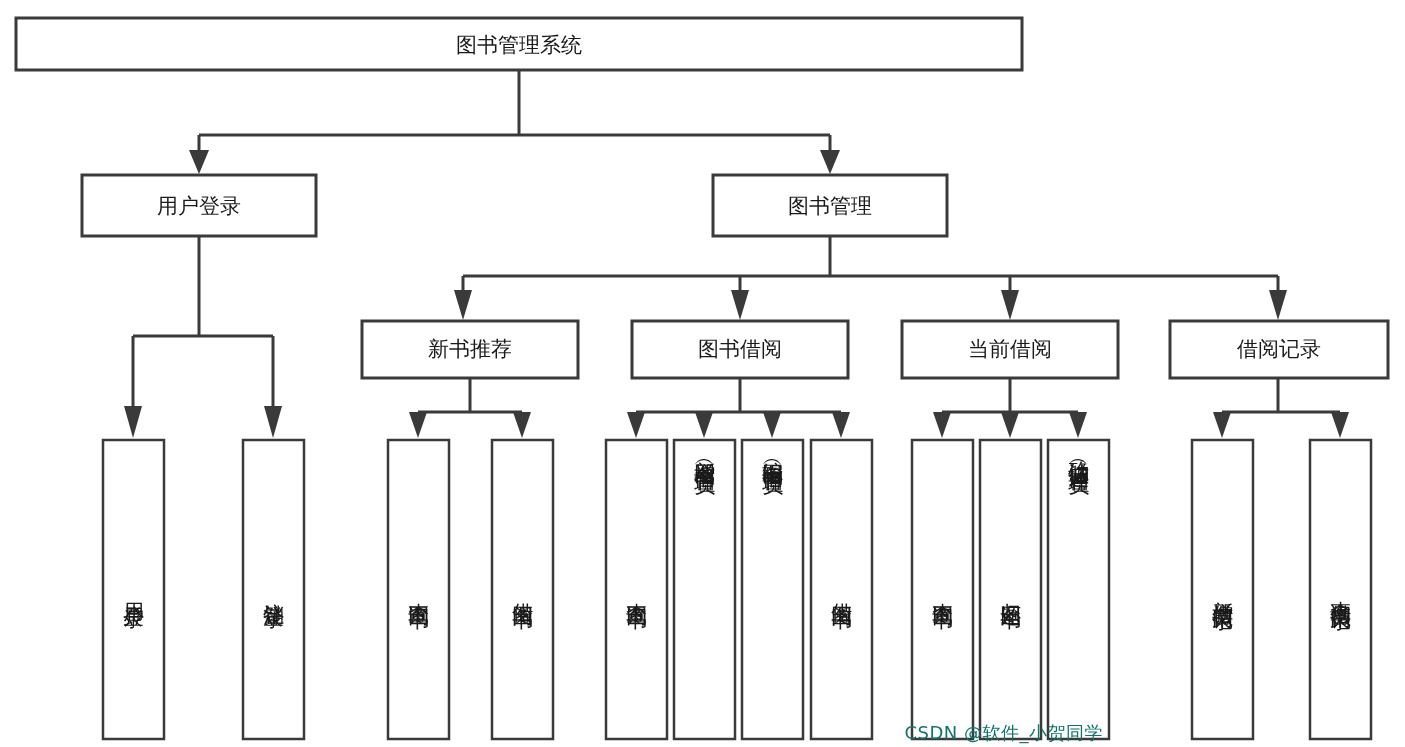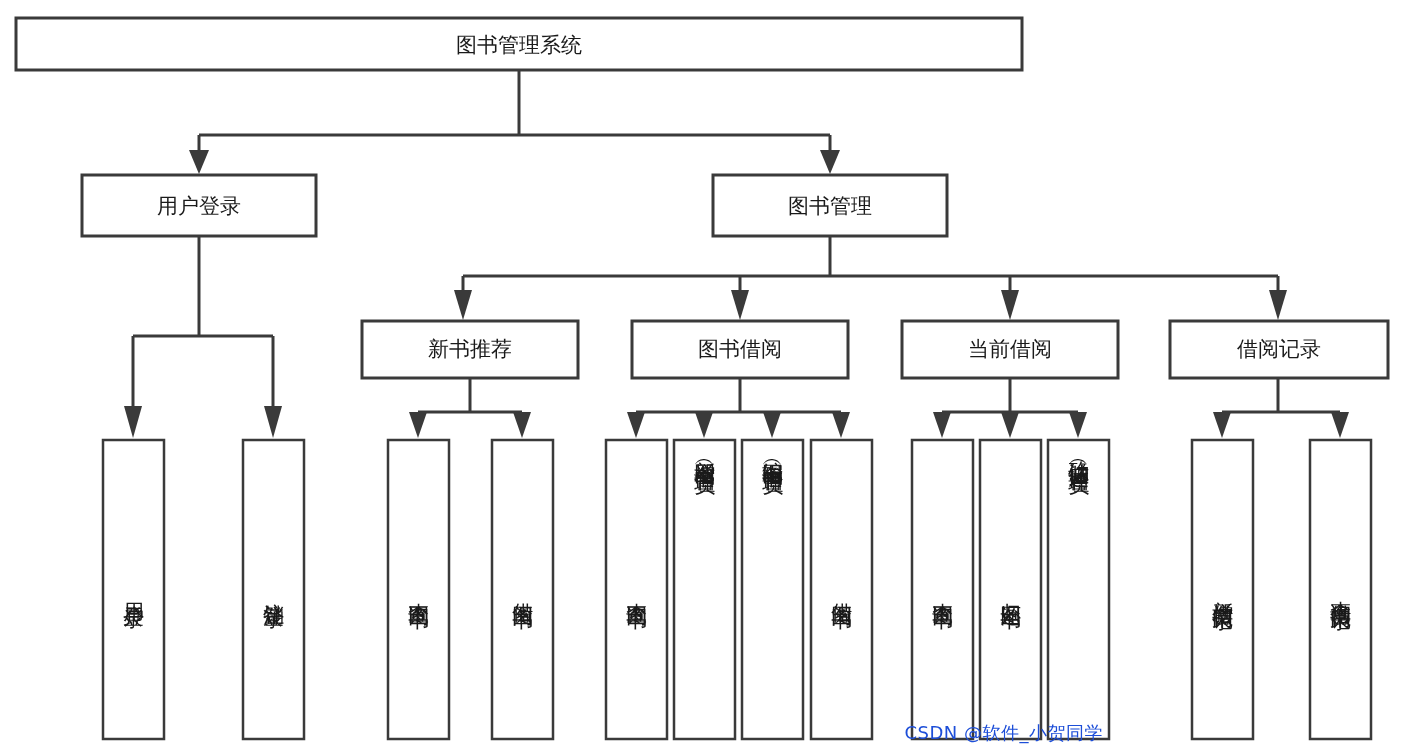--- a/index.html
+++ b/index.html
@@ -68,21 +68,21 @@
     letter-spacing: 2px;
     white-space: nowrap;
     text-align: center;
   }
   .watermark {
     position: absolute;
     right: 14px;
     bottom: 6px;
     font-family: "DejaVu Sans", "Liberation Sans", sans-serif;
     font-size: 18px;
-    color: #1d4ed8;
+    color: #0f766e;
     letter-spacing: 0.5px;
     white-space: nowrap;
   }
 </style>
 </head>
 <body>
 
 <div id="diagram-root">
 
   <svg class="diagram-canvas" viewBox="0 0 1405 747">

